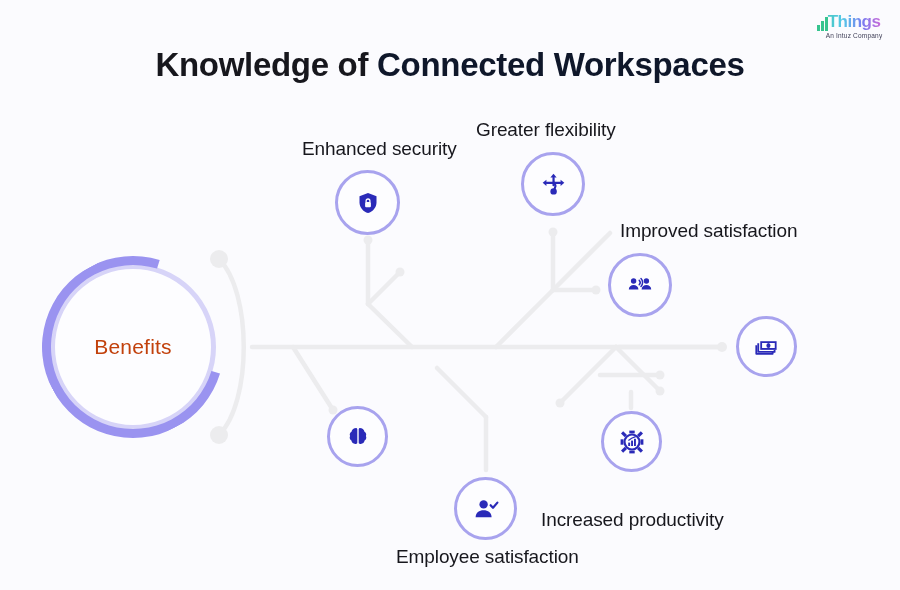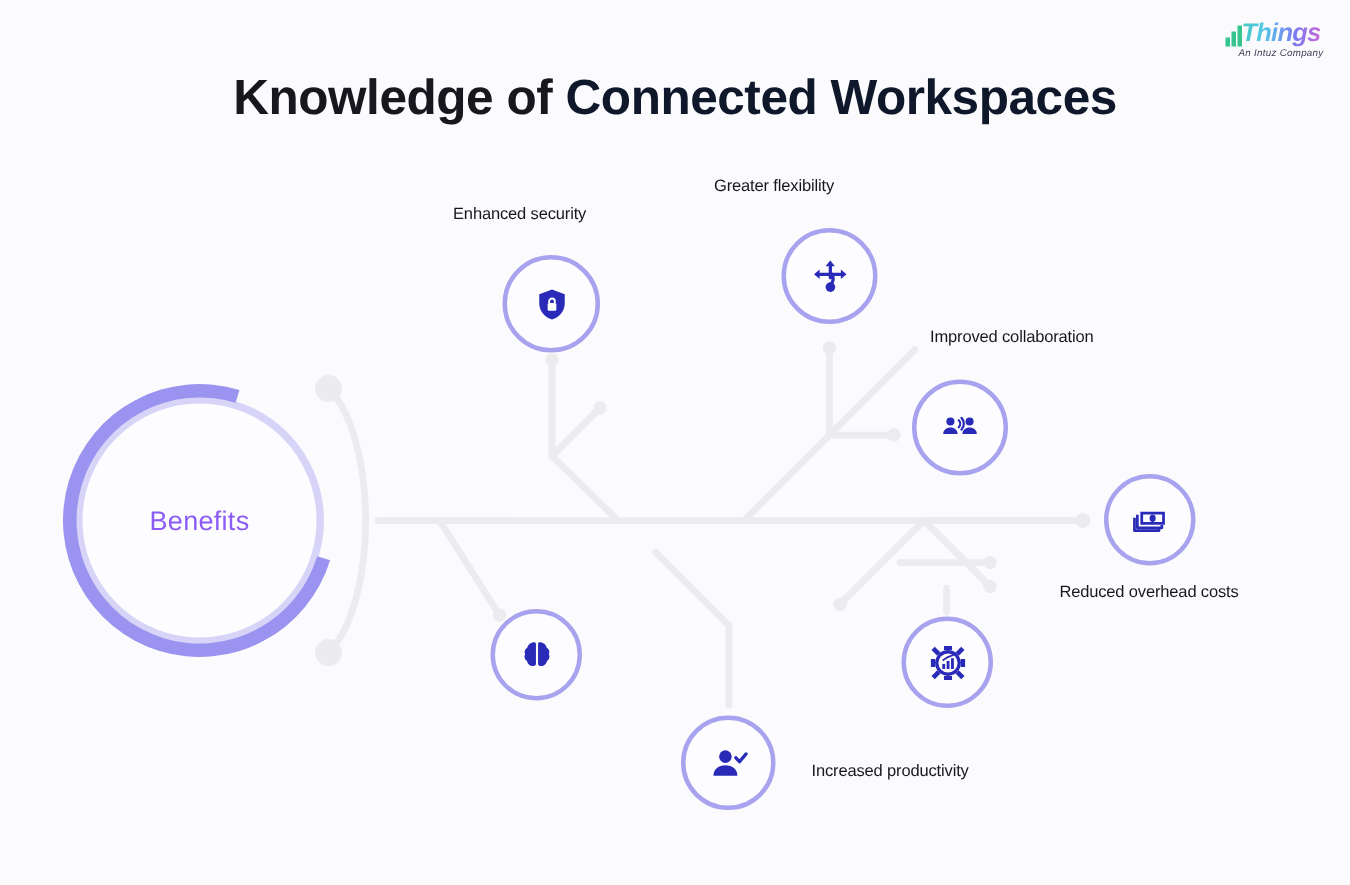--- a/index.html
+++ b/index.html
@@ -20,21 +20,20 @@
     height: 590px;
   }
 
   
   .logo {
     position: absolute;
     top: 12px;
     left: 816px;
     width: 76px;
     height: 32px;
-    font-style: italic;
   }
   .logo-mark {
     position: relative;
     width: 76px;
     height: 20px;
   }
   .logo-word {
     position: absolute;
     left: 0;
     top: 0;
@@ -131,42 +130,42 @@
     border-bottom-color: #9a93f0;
     box-sizing: border-box;
     transform: rotate(-28deg);
   }
   .hub-label {
     position: absolute;
     inset: 0;
     display: flex;
     align-items: center;
     justify-content: center;
-    font-size: 18px;
-    color: #8b5cf6;
+    font-size: 21px;
+    color: #c2410c;
     letter-spacing: 0.2px;
   }
 
   
   .node {
     position: absolute;
     border-radius: 50%;
     background: #fdfdff;
     border: 3px solid #a8a3ee;
     box-sizing: border-box;
     display: flex;
     align-items: center;
     justify-content: center;
   }
   .node svg { display: block; }
 
   
   .lab {
     position: absolute;
-    font-size: 11px;
+    font-size: 19px;
     color: #17171d;
     letter-spacing: -0.1px;
     line-height: 1.35;
     white-space: nowrap;
   }
   .lab.wrap { white-space: normal; text-align: center; }
 </style>
 </head>
 <body>
 
@@ -271,34 +270,33 @@
       <svg width="26" height="26" viewBox="0 0 26 26" fill="#2a2ab8">
         <circle cx="6.6" cy="9" r="2.7"></circle>
         <path d="M1.8 17.4 c0-2.8 2.2-4.4 4.8-4.4 s4.8 1.6 4.8 4.4 z"></path>
         <circle cx="19.4" cy="9" r="2.7"></circle>
         <path d="M14.6 17.4 c0-2.8 2.2-4.4 4.8-4.4 s4.8 1.6 4.8 4.4 z"></path>
         <path d="M12.2 8.2 a3.4 3.4 0 0 1 0 4.6" stroke="#2a2ab8" stroke-width="1.5" fill="none" stroke-linecap="round"></path>
         <path d="M14.0 6.6 a5.6 5.6 0 0 1 0 7.8" stroke="#2a2ab8" stroke-width="1.5" fill="none" stroke-linecap="round"></path>
       </svg>
     </span>
   </div>
-  <div class="lab" style="left:620px; top:218px;">Improved collaboration</div>
+  <div class="lab" style="left:620px; top:218px;">Improved satisfaction</div>
 
   <div class="node" style="left:736px; top:316px; width:61px; height:61px;">
     <span>
       <svg width="25" height="25" viewBox="0 0 26 26" fill="none">
         <path d="M6.5 7.5 h17 v9 h-17 z" fill="#2a2ab8"></path>
         <path d="M8.4 9.4 h13.2 v5.2 h-13.2 z" fill="#fdfdff"></path>
         <ellipse cx="15" cy="12" rx="2.1" ry="2.6" fill="#2a2ab8"></ellipse>
         <path d="M4.4 9.6 v9 h17 v-2" stroke="#2a2ab8" stroke-width="1.9" stroke-linejoin="round"></path>
         <path d="M2.4 11.6 v9 h17 v-2" stroke="#2a2ab8" stroke-width="1.9" stroke-linejoin="round"></path>
       </svg>
     </span>
   </div>
-  <div class="lab wrap" style="left:676px; top:388px; width:180px;">Reduced overhead costs</div>
 
   <div class="node" style="left:601px; top:411px; width:61px; height:61px;">
     <span>
       <svg width="26" height="26" viewBox="0 0 26 26" fill="#2a2ab8">
         <path d="M10.3 1.6 h5.4 v2.8 h-5.4 z"></path>
         <path d="M10.3 21.6 h5.4 v2.8 h-5.4 z"></path>
         <path d="M1.6 10.3 h2.8 v5.4 h-2.8 z"></path>
         <path d="M21.6 10.3 h2.8 v5.4 h-2.8 z"></path>
         <path d="M4.2 2.2 l3.8 3.8 -2.2 2.2 -3.8 -3.8 z"></path>
         <path d="M21.8 2.2 l-3.8 3.8 2.2 2.2 3.8 -3.8 z"></path>
@@ -317,20 +315,21 @@
 
   <div class="node" style="left:454px; top:477px; width:63px; height:63px;">
     <span>
       <svg width="26" height="26" viewBox="0 0 26 26" fill="#2a2ab8">
         <circle cx="10.6" cy="8.4" r="4.2"></circle>
         <path d="M2.6 21.2 c0-4.4 3.6-7 8-7 s8 2.6 8 7 z"></path>
         <path d="M17.6 9.2 l2.4 2.6 4.4 -5.2" stroke="#2a2ab8" stroke-width="2.2" fill="none" stroke-linecap="round" stroke-linejoin="round"></path>
       </svg>
     </span>
   </div>
+  <div class="lab" style="left:396px; top:544px;">Employee satisfaction</div>
 
   <div class="node" style="left:327px; top:406px; width:61px; height:61px;">
     <span>
       <svg width="24" height="24" viewBox="0 0 24 24" fill="#2a2ab8">
         <path d="M11.3 3.2 c-2.8 -0.6 -5.4 1.2 -5.8 3.6 c-1.6 0.8 -2.2 2.8 -1.4 4.3 c-0.9 1.6 -0.3 3.7 1.3 4.5 c0.2 2.3 2.6 3.9 5 3.2 c0.5 -0.1 0.9 -0.6 0.9 -1.1 V4.3 c0 -0.5 -0.4 -1 -0.9 -1.1 z"></path>
         <path d="M12.7 3.2 c2.8 -0.6 5.4 1.2 5.8 3.6 c1.6 0.8 2.2 2.8 1.4 4.3 c0.9 1.6 0.3 3.7 -1.3 4.5 c-0.2 2.3 -2.6 3.9 -5 3.2 c-0.5 -0.1 -0.9 -0.6 -0.9 -1.1 V4.3 c0 -0.5 0.4 -1 0.9 -1.1 z"></path>
       </svg>
     </span>
   </div>
 

